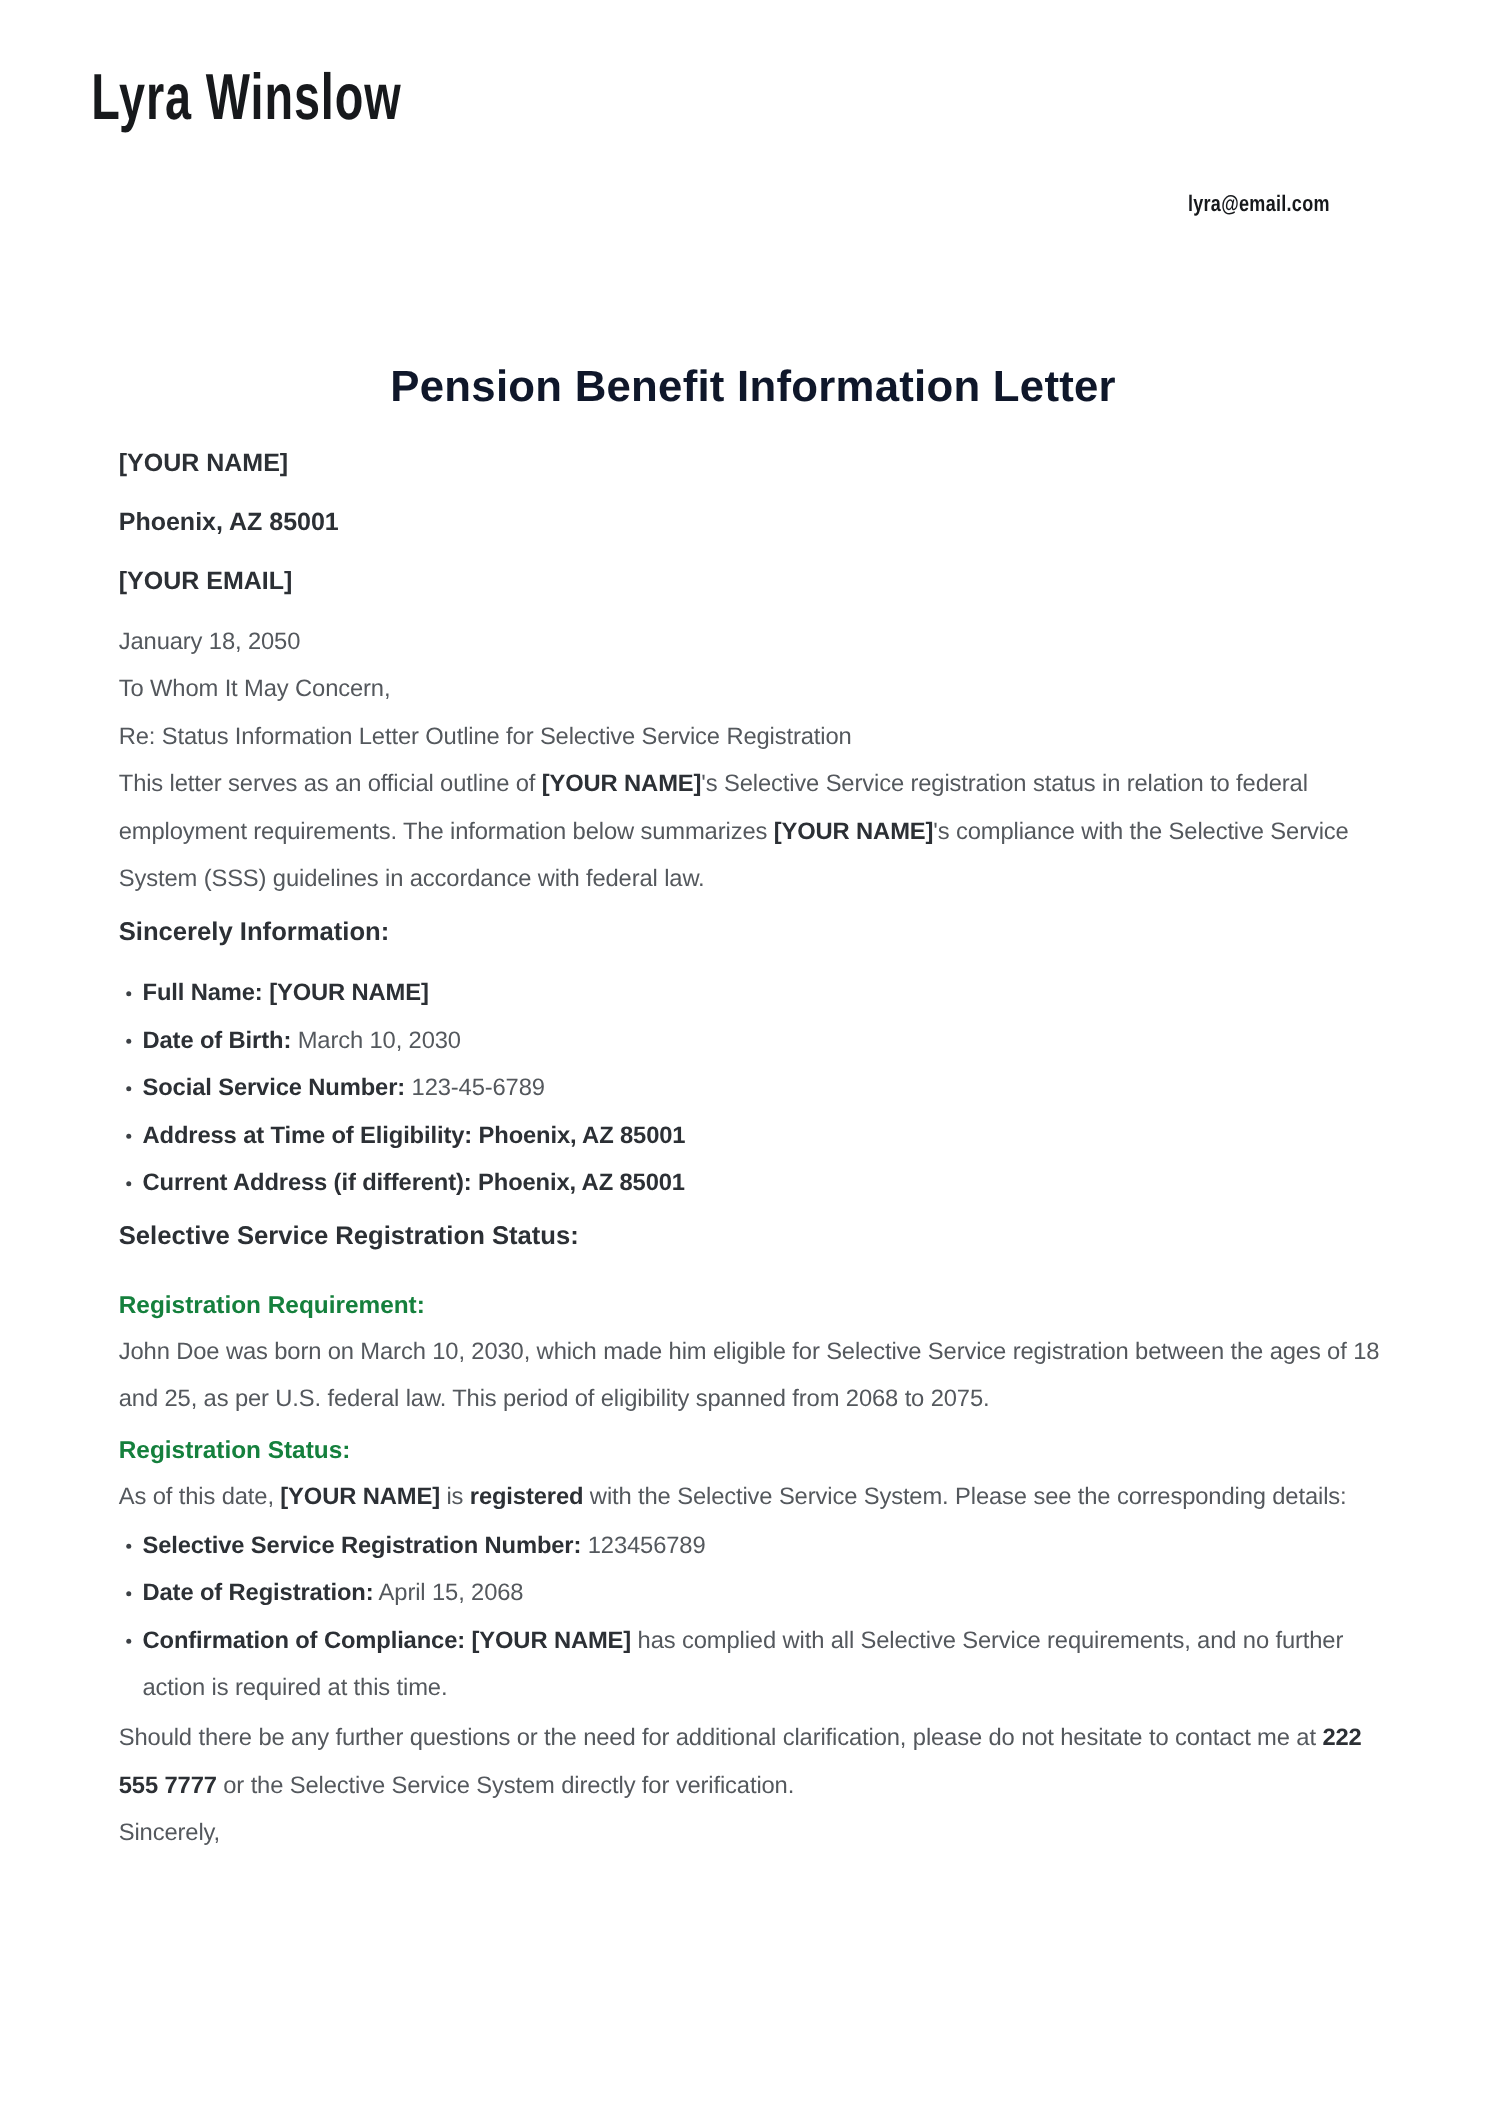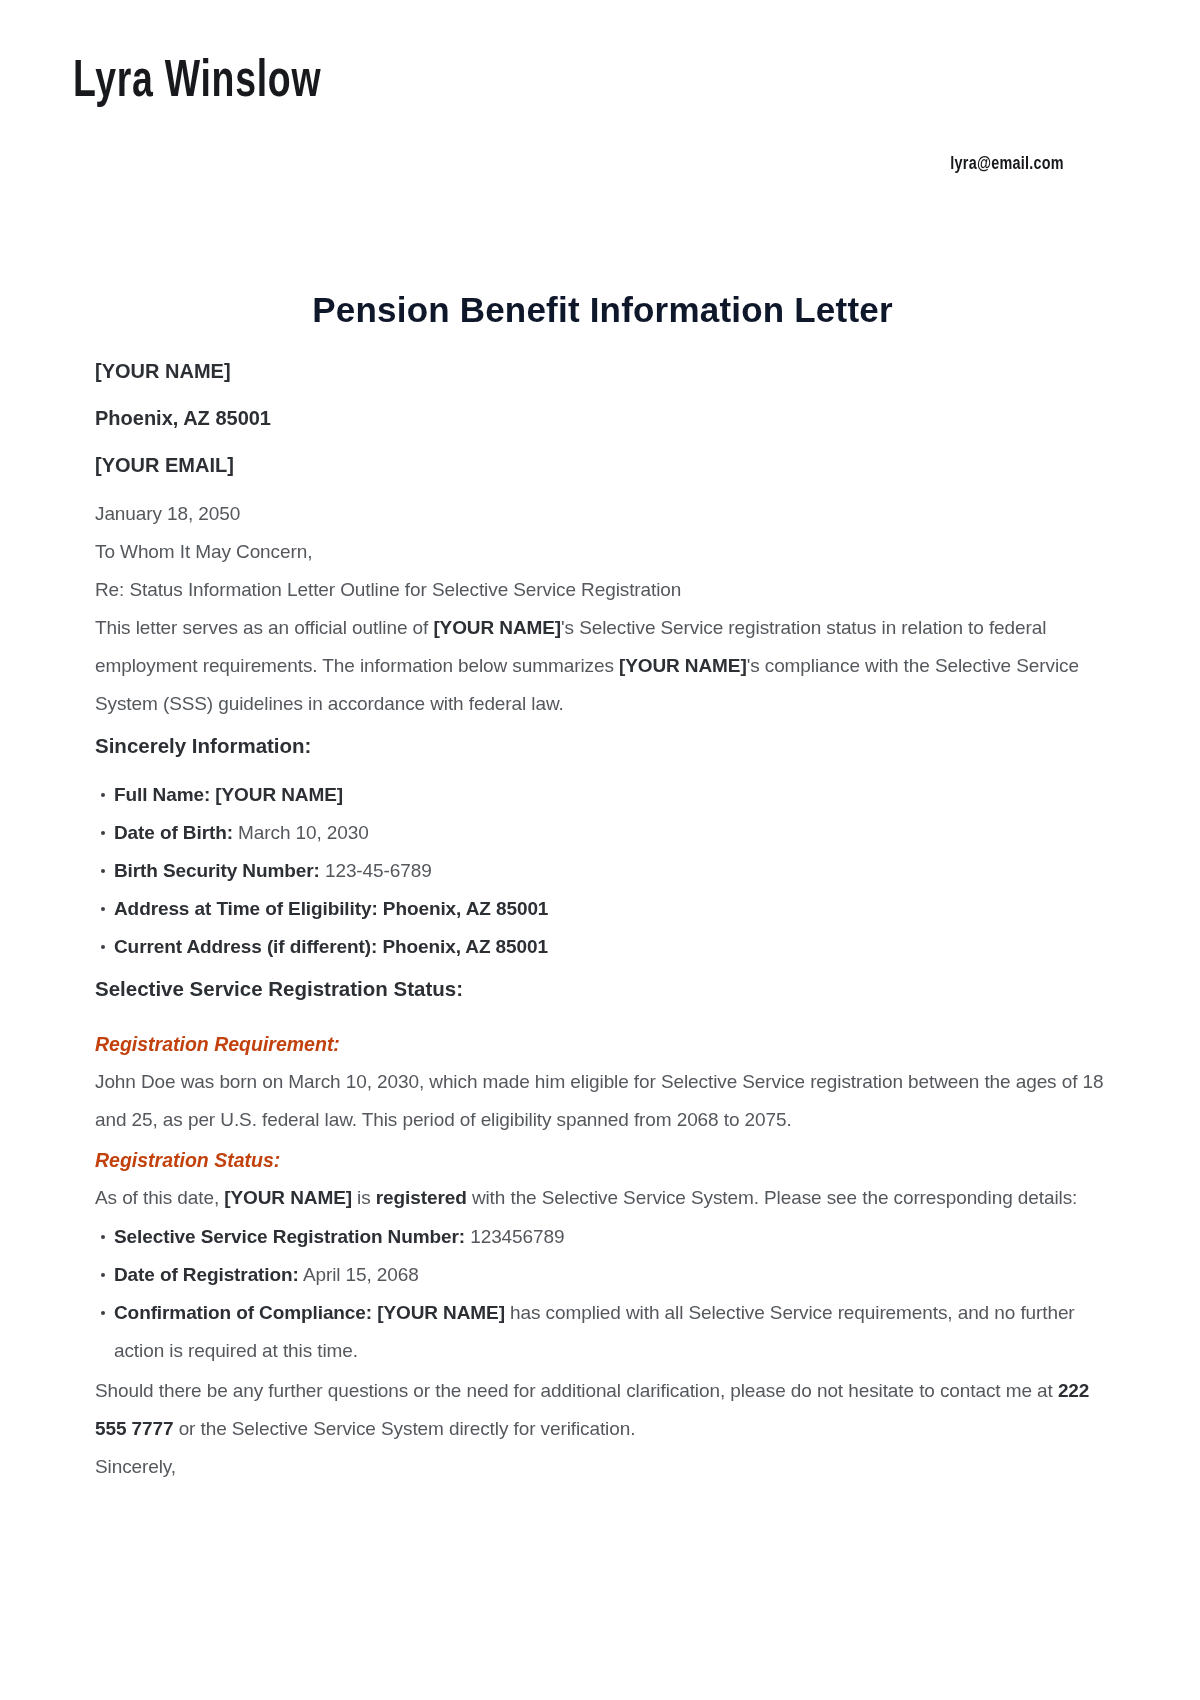--- a/index.html
+++ b/index.html
@@ -87,22 +87,21 @@
     font-size: 20.5px;
     line-height: 38px;
     font-weight: 700;
     color: #2c3035;
   }
   .subsection {
     margin: 0;
     font-size: 19.5px;
     line-height: 38px;
     font-weight: 700;
-    color: #c2410c;
-    font-style: italic;
+    color: #15803d;
   }
   .mt-lg { margin-top: 17px; }
   .mt-xs { margin-top: 2px; }
 
   
   ul.list {
     list-style: none;
     margin: 11px 0 0 0;
     padding: 0;
   }
@@ -151,21 +150,21 @@
   <p class="p">To Whom It May Concern,</p>
   <p class="p">Re: Status Information Letter Outline for Selective Service Registration</p>
 
   <p class="p"><span>This letter serves as an official outline of </span><b>[YOUR NAME]</b><span>'s Selective Service registration status in relation to federal employment requirements. The information below summarizes </span><b>[YOUR NAME]</b><span>'s compliance with the Selective Service System (SSS) guidelines in accordance with federal law.</span></p>
 
   <h2 class="section">Sincerely Information:</h2>
 
   <ul class="list">
     <li class="li"><b>Full Name: [YOUR NAME]</b><span></span></li>
     <li class="li"><b>Date of Birth:</b><span> March 10, 2030</span></li>
-    <li class="li"><b>Birth Security Number:</b><span> 123-45-6789</span></li>
+    <li class="li"><b>Social Service Number:</b><span> 123-45-6789</span></li>
     <li class="li"><b>Address at Time of Eligibility: Phoenix, AZ 85001</b><span></span></li>
     <li class="li"><b>Current Address (if different): Phoenix, AZ 85001</b><span></span></li>
   </ul>
 
   <h2 class="section">Selective Service Registration Status:</h2>
 
   <h3 class="subsection mt-lg">Registration Requirement:</h3>
   <p class="p">John Doe was born on March 10, 2030, which made him eligible for Selective Service registration between the ages of 18 and 25, as per U.S. federal law. This period of eligibility spanned from 2068 to 2075.</p>
 
   <h3 class="subsection mt-xs">Registration Status:</h3>

